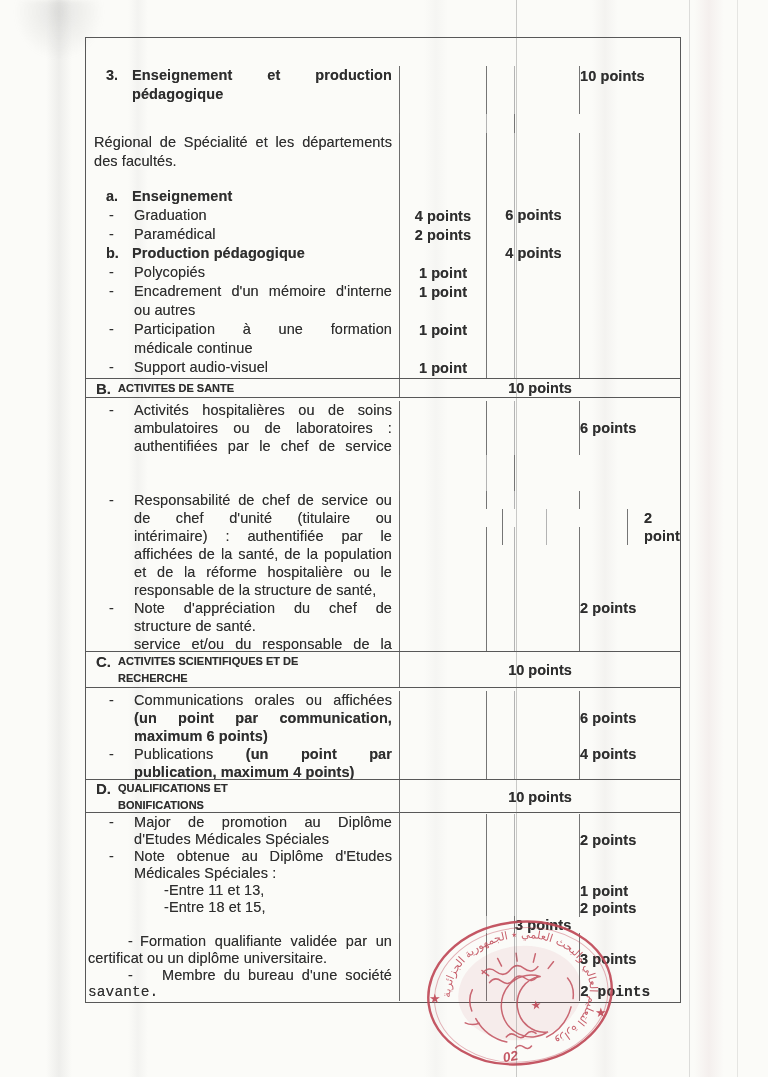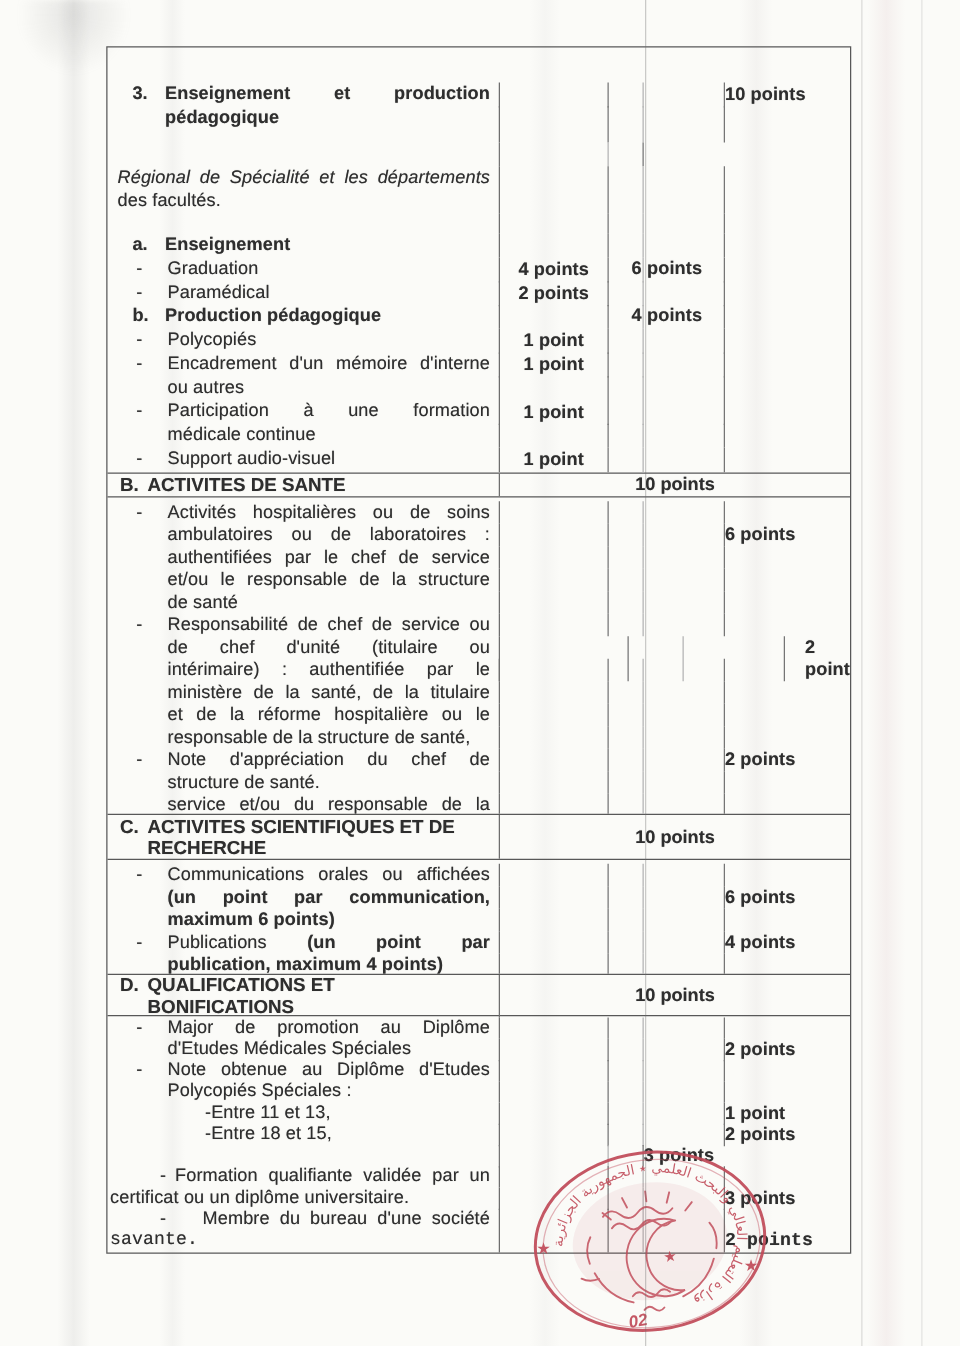--- a/index.html
+++ b/index.html
@@ -45,21 +45,21 @@
   }
   .vb{position:absolute;left:0;top:0;width:93px;text-align:center;}
   .hrow{
     display:grid;grid-template-columns:314px 1fr;
     border-top:1.7px solid var(--table_border);
     border-bottom:1.7px solid var(--table_border);
   }
   .hc1{position:relative;border-right:1.5px solid var(--grid_line);display:flex;align-items:center;}
   .hwrap{display:flex;align-items:flex-start;padding-left:10px;}
   .hmk{width:22px;flex:0 0 22px;font-weight:700;font-size:15px;text-shadow:0 0 .55px rgba(40,40,40,.5);}
-  .hlb{font-weight:700;font-size:15px;line-height:17px;white-space:pre-line;text-shadow:0 0 .55px rgba(40,40,40,.5);}
+  .hlb{font-weight:700;font-size:11px;line-height:17px;white-space:pre-line;text-shadow:0 0 .55px rgba(40,40,40,.5);}
   .hc2{display:flex;align-items:center;justify-content:center;}
   .hpv{font-weight:700;font-size:14.5px;text-shadow:0 0 .55px rgba(40,40,40,.5);}
 
   
   .stamp{position:absolute;left:421px;top:917px;z-index:3;opacity:.92;}
 </style>
 </head>
 <body>
 
 <div class="streak" style="left:46px;width:26px;background:linear-gradient(90deg,transparent,rgba(185,185,185,.20),transparent);"></div>
@@ -99,21 +99,21 @@
         <div class="c c3"></div>
         <div class="c c4"></div>
         <div class="c c5"></div>
       </div>
       <div class="lrow" style="height: 19px;">
         <div class="c c2"></div>
         <div class="c c3"></div>
         <div class="c c4"></div>
         <div class="c c5"></div>
       </div>
-      <div class="lrow" style="height: 19px; font-style: italic;">
+      <div class="lrow" style="height: 19px;">
         <div class="c c1">
           <div class="tx j" style="padding-left: 8px;">Régional de Spécialité et les départements</div>
         </div>
         <div class="c c2"></div>
         <div class="c c3"></div>
         <div class="c c4"></div>
         <div class="c c5"></div>
       </div>
       <div class="lrow" style="height: 19px;">
         <div class="c c1">
@@ -268,32 +268,26 @@
       <div class="lrow" style="height: 18px;">
         <div class="c c1">
           <div class="tx j" style="padding-left: 48px;">authentifiées par le chef de service</div>
         </div>
         <div class="c c2"></div>
         <div class="c c3"></div>
         <div class="c c4"></div>
         <div class="c c5"></div>
       </div>
       <div class="lrow" style="height: 18px;">
-        <div class="c c1">
-          <div class="tx j" style="padding-left: 48px;">et/ou le responsable de la structure</div>
-        </div>
-        <div class="c c2"></div>
-        <div class="c c3"></div>
-        <div class="c c4"></div>
-        <div class="c c5"></div>
-      </div>
-      <div class="lrow" style="height: 18px;">
-        <div class="c c1">
-          <div class="tx" style="padding-left: 48px;">de santé</div>
-        </div>
+        <div class="c c2"></div>
+        <div class="c c3"></div>
+        <div class="c c4"></div>
+        <div class="c c5"></div>
+      </div>
+      <div class="lrow" style="height: 18px;">
         <div class="c c2"></div>
         <div class="c c3"></div>
         <div class="c c4"></div>
         <div class="c c5"></div>
       </div>
       <div class="lrow" style="height: 18px;">
         <div class="c c1">
           <span class="mk" style="left: 23px;">-</span>
           <div class="tx j" style="padding-left: 48px;">Responsabilité de chef de service ou</div>
         </div>
@@ -315,21 +309,21 @@
         <div class="c c1">
           <div class="tx j" style="padding-left: 48px;">intérimaire) :  authentifiée par le</div>
         </div>
         <div class="c c2"></div>
         <div class="c c3"></div>
         <div class="c c4"></div>
         <div class="c c5"></div>
       </div>
       <div class="lrow" style="height: 18px;">
         <div class="c c1">
-          <div class="tx j" style="padding-left: 48px;">ministère de la santé, de la titulaire</div>
+          <div class="tx j" style="padding-left: 48px;">affichées de la santé, de la population</div>
         </div>
         <div class="c c2"></div>
         <div class="c c3"></div>
         <div class="c c4"></div>
         <div class="c c5"></div>
       </div>
       <div class="lrow" style="height: 18px;">
         <div class="c c1">
           <div class="tx j" style="padding-left: 48px;">et de la réforme hospitalière ou le</div>
         </div>
@@ -474,21 +468,21 @@
           <span class="mk" style="left: 23px;">-</span>
           <div class="tx j" style="padding-left: 48px;">Note obtenue au Diplôme d'Etudes</div>
         </div>
         <div class="c c2"></div>
         <div class="c c3"></div>
         <div class="c c4"></div>
         <div class="c c5"></div>
       </div>
       <div class="lrow" style="height: 17px;">
         <div class="c c1">
-          <div class="tx" style="padding-left: 48px;">Polycopiés Spéciales :</div>
+          <div class="tx" style="padding-left: 48px;">Médicales Spéciales :</div>
         </div>
         <div class="c c2"></div>
         <div class="c c3"></div>
         <div class="c c4"></div>
         <div class="c c5"></div>
       </div>
       <div class="lrow" style="height: 17px;">
         <div class="c c1">
           <div class="tx" style="padding-left: 78px;">-Entre 11 et 13,</div>
         </div>

